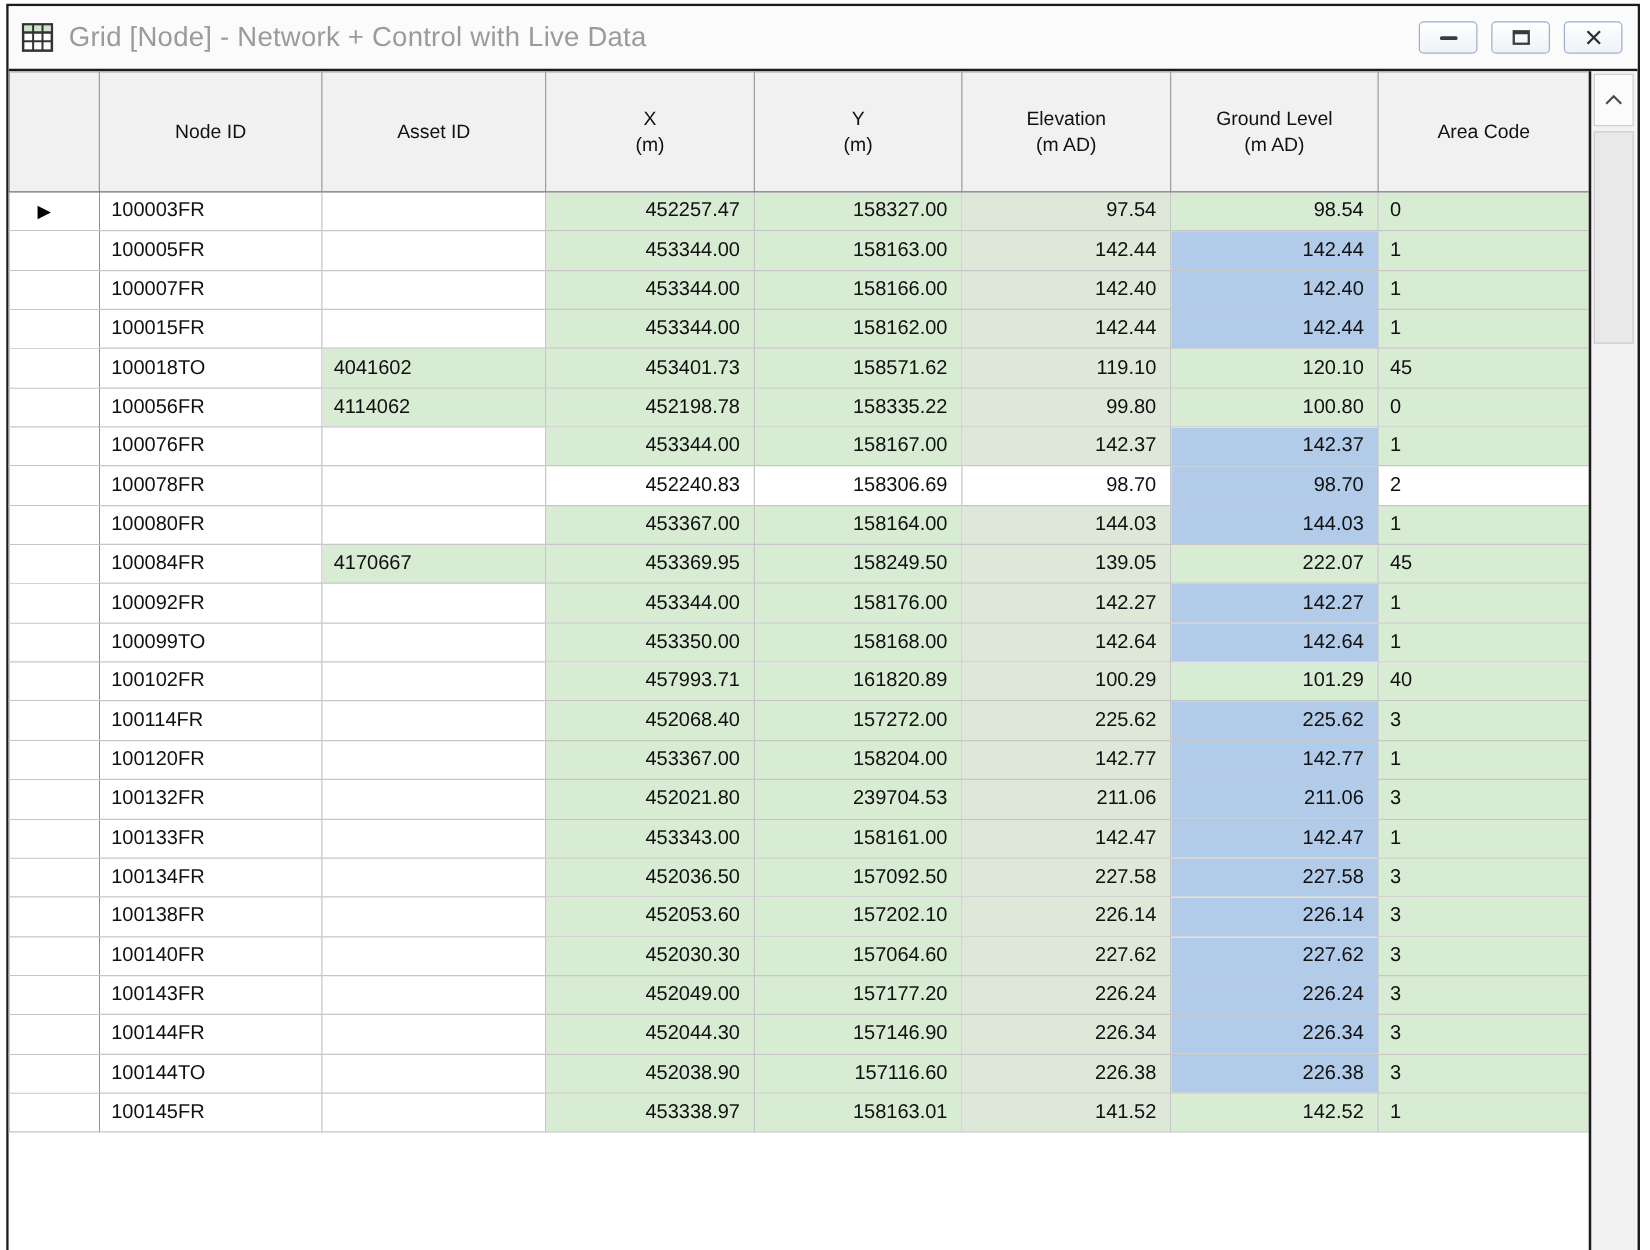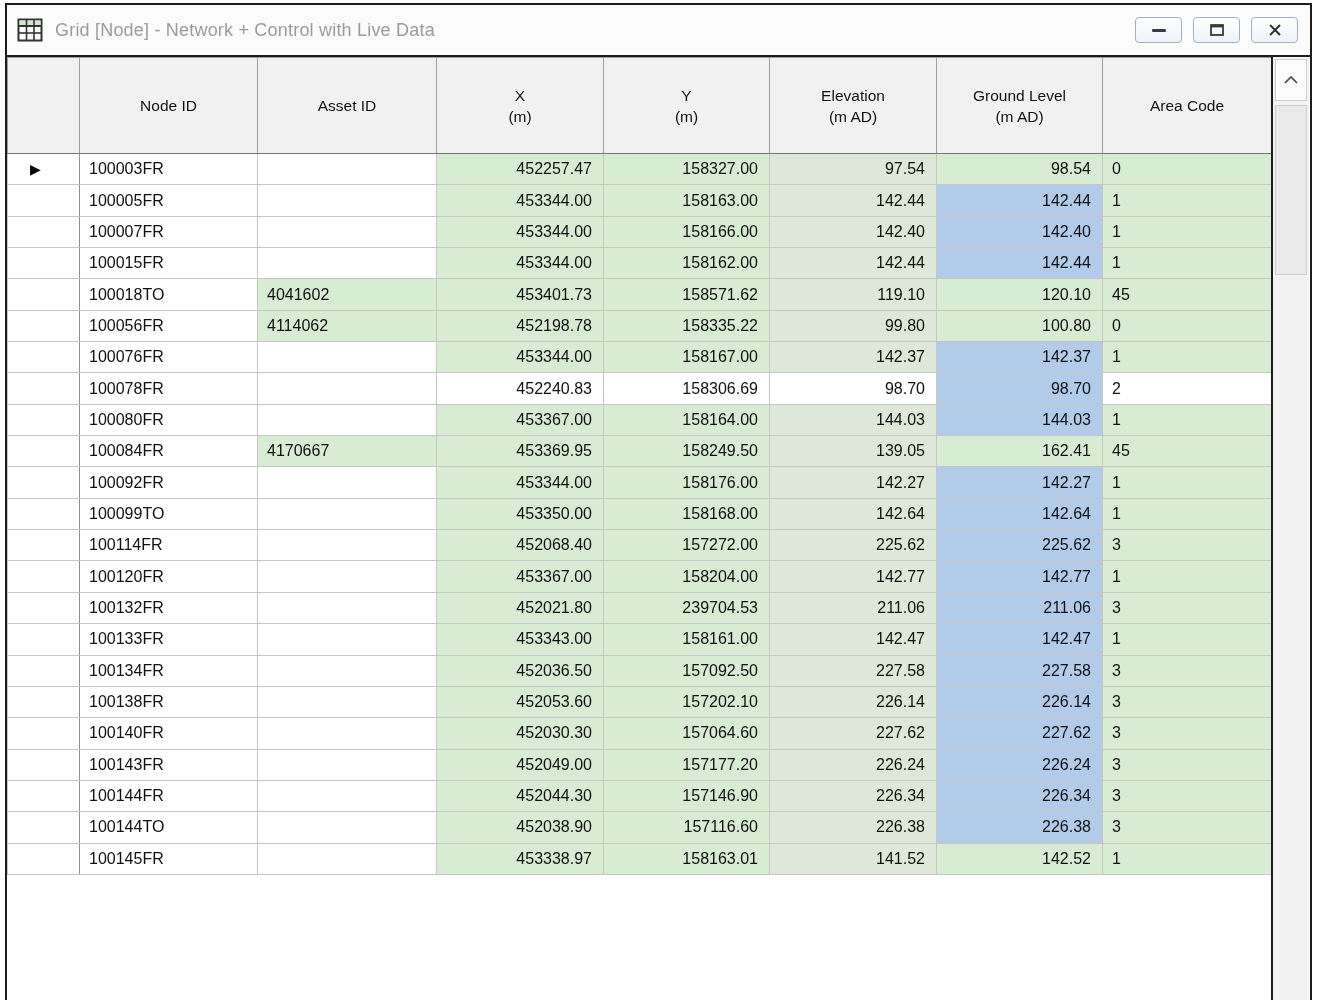--- a/index.html
+++ b/index.html
@@ -11,21 +11,21 @@
     position: absolute; left: 5px; top: 3px; width: 1307px; height: 1150px;
     border: 2px solid var(--border-dark, #1c1c1c); background: #fff;
     display: flex; flex-direction: column;
   }
   .titlebar {
     flex: 0 0 52px; height: 52px; display: flex; align-items: center;
     padding: 0 12px 0 8px; background: #fbfbfb;
     border-bottom: 2px solid var(--border-dark, #1c1c1c);
   }
   .app-icon { width: 30px; height: 30px; display: flex; align-items: center; justify-content: center; }
-  .title-text { margin-left: 10px; font-size: 18px; color: var(--title-text, #9b9b9b); letter-spacing: .2px; white-space: nowrap; }
+  .title-text { margin-left: 10px; font-size: 22px; color: var(--title-text, #9b9b9b); letter-spacing: .2px; white-space: nowrap; }
   .caption { margin-left: auto; display: flex; gap: 11px; }
   .cap-btn {
     width: 47px; height: 26px; border: 1px solid #9bb2cd; border-radius: 4px;
     background: linear-gradient(#ffffff, #eef2f7);
     display: flex; align-items: center; justify-content: center; padding: 0; cursor: default;
   }
   .content { flex: 1; display: flex; min-height: 0; }
   .grid-area { flex: 0 0 1264px; width: 1264px; background: #fff; }
   table { border-collapse: collapse; table-layout: fixed; width: 1264px; }
   th {
@@ -233,21 +233,21 @@
               <td class="c-num bg-blue">144.03</td>
               <td class="c-left bg-green">1</td>
             </tr>
             <tr>
               <td class="c-sel"></td>
               <td class="c-left">100084FR</td>
               <td class="c-left bg-green">4170667</td>
               <td class="c-num bg-green">453369.95</td>
               <td class="c-num bg-green">158249.50</td>
               <td class="c-num bg-elev">139.05</td>
-              <td class="c-num bg-green">162.41</td>
+              <td class="c-num bg-green">222.07</td>
               <td class="c-left bg-green">45</td>
             </tr>
             <tr>
               <td class="c-sel"></td>
               <td class="c-left">100092FR</td>
               <td class="c-left"></td>
               <td class="c-num bg-green">453344.00</td>
               <td class="c-num bg-green">158176.00</td>
               <td class="c-num bg-elev">142.27</td>
               <td class="c-num bg-blue">142.27</td>
@@ -255,20 +255,30 @@
             </tr>
             <tr>
               <td class="c-sel"></td>
               <td class="c-left">100099TO</td>
               <td class="c-left"></td>
               <td class="c-num bg-green">453350.00</td>
               <td class="c-num bg-green">158168.00</td>
               <td class="c-num bg-elev">142.64</td>
               <td class="c-num bg-blue">142.64</td>
               <td class="c-left bg-green">1</td>
+            </tr>
+            <tr>
+              <td class="c-sel"></td>
+              <td class="c-left">100102FR</td>
+              <td class="c-left"></td>
+              <td class="c-num bg-green">457993.71</td>
+              <td class="c-num bg-green">161820.89</td>
+              <td class="c-num bg-elev">100.29</td>
+              <td class="c-num bg-green">101.29</td>
+              <td class="c-left bg-green">40</td>
             </tr>
             <tr>
               <td class="c-sel"></td>
               <td class="c-left">100114FR</td>
               <td class="c-left"></td>
               <td class="c-num bg-green">452068.40</td>
               <td class="c-num bg-green">157272.00</td>
               <td class="c-num bg-elev">225.62</td>
               <td class="c-num bg-blue">225.62</td>
               <td class="c-left bg-green">3</td>

